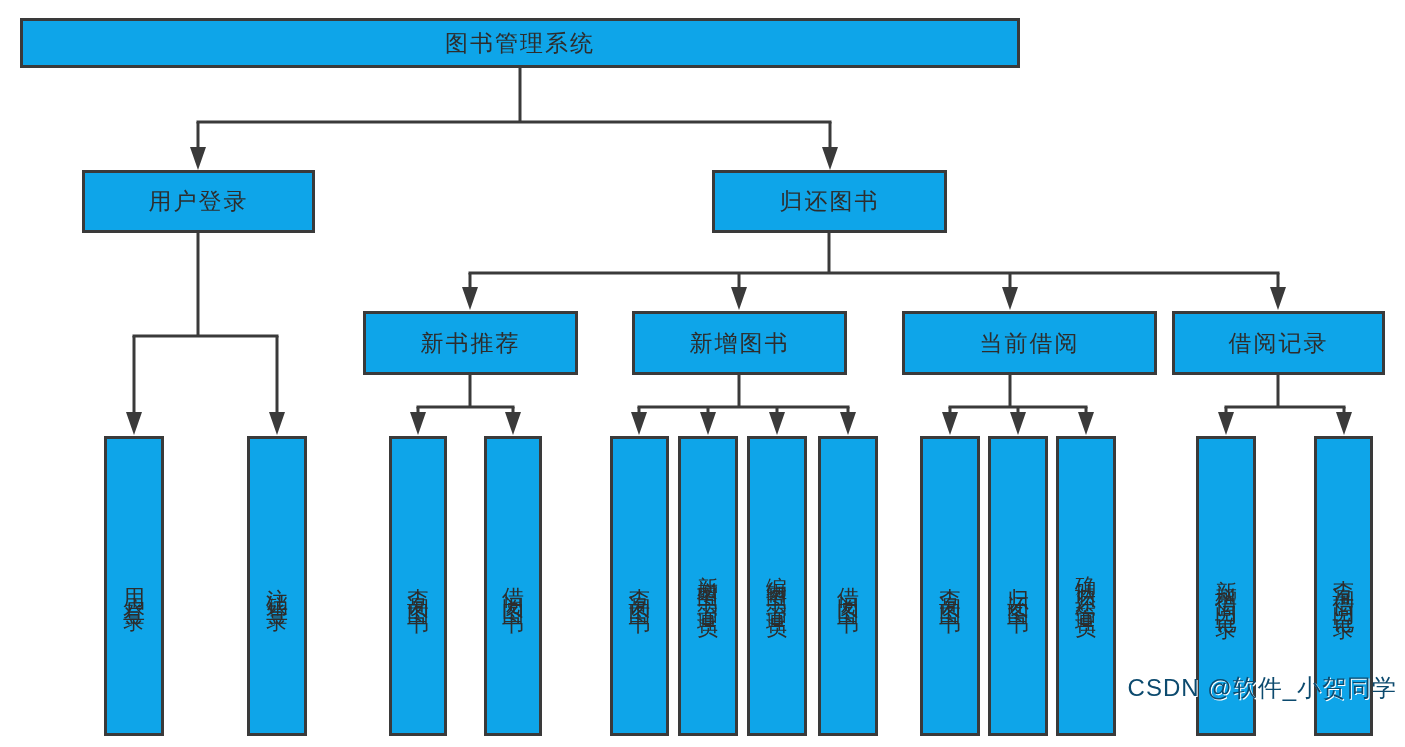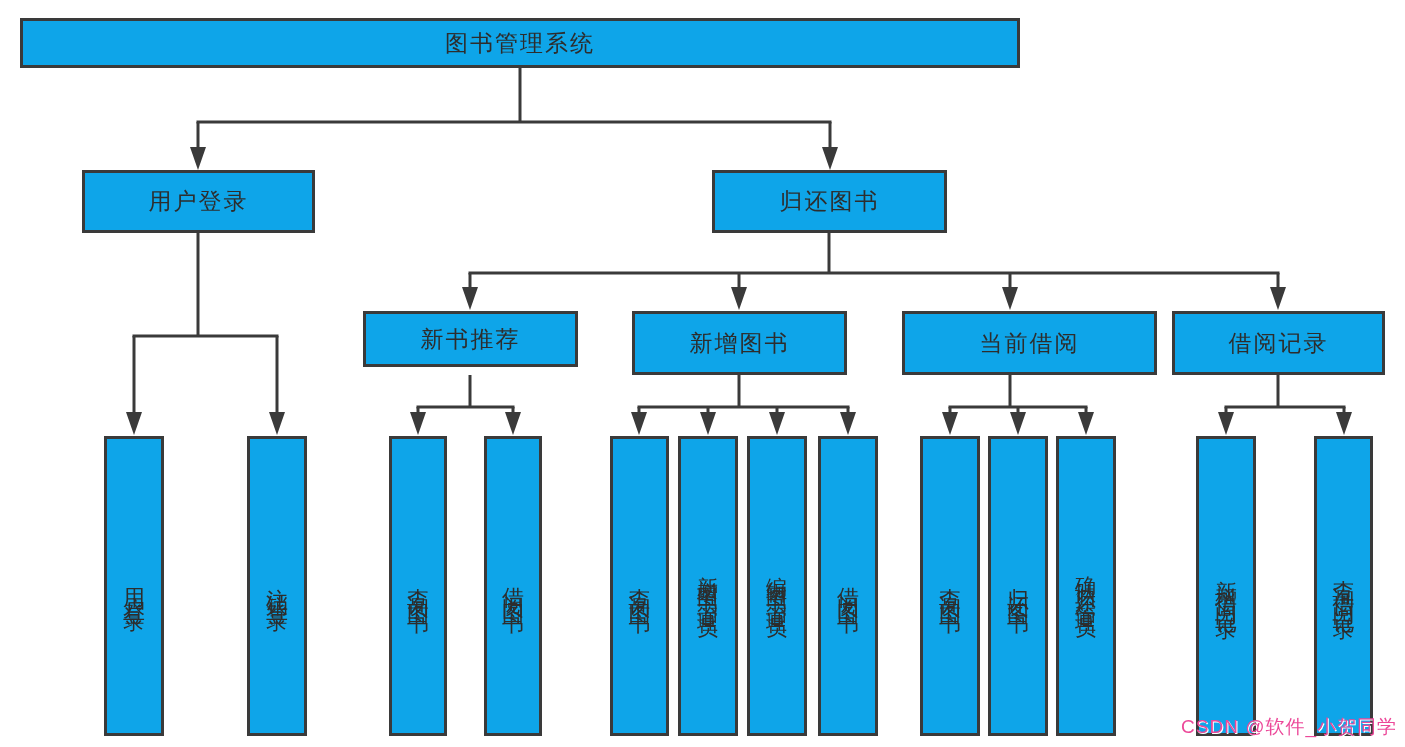--- a/index.html
+++ b/index.html
@@ -46,23 +46,23 @@
   #connectors line{
     stroke:#3a3a3a;
     stroke-width:3;
   }
   #connectors polygon{
     fill:#3a3a3a;
   }
   #watermark{
     position:absolute;
     right:8px;
-    top:714px;
-    font-size:19px;
-    color:#ec4899;
+    top:672px;
+    font-size:24px;
+    color:#0c4a6e;
     text-shadow:1px 1px 0 #ffffff;
     letter-spacing:1px;
     z-index:5;
   }
 </style>
 </head>
 <body>
 
 <div id="stage">
 
@@ -132,21 +132,21 @@
     <span>图书管理系统</span>
   </div>
 
   <div class="node h-node" style="left:82px;top:170px;width:233px;height:63px;">
     <span>用户登录</span>
   </div>
   <div class="node h-node" style="left:712px;top:170px;width:235px;height:63px;">
     <span>归还图书</span>
   </div>
 
-  <div class="node h-node" style="left:363px;top:311px;width:215px;height:56px;">
+  <div class="node h-node" style="left:363px;top:311px;width:215px;height:64px;">
     <span>新书推荐</span>
   </div>
   <div class="node h-node" style="left:632px;top:311px;width:215px;height:64px;">
     <span>新增图书</span>
   </div>
   <div class="node h-node" style="left:902px;top:311px;width:255px;height:64px;">
     <span>当前借阅</span>
   </div>
   <div class="node h-node" style="left:1172px;top:311px;width:213px;height:64px;">
     <span>借阅记录</span>

